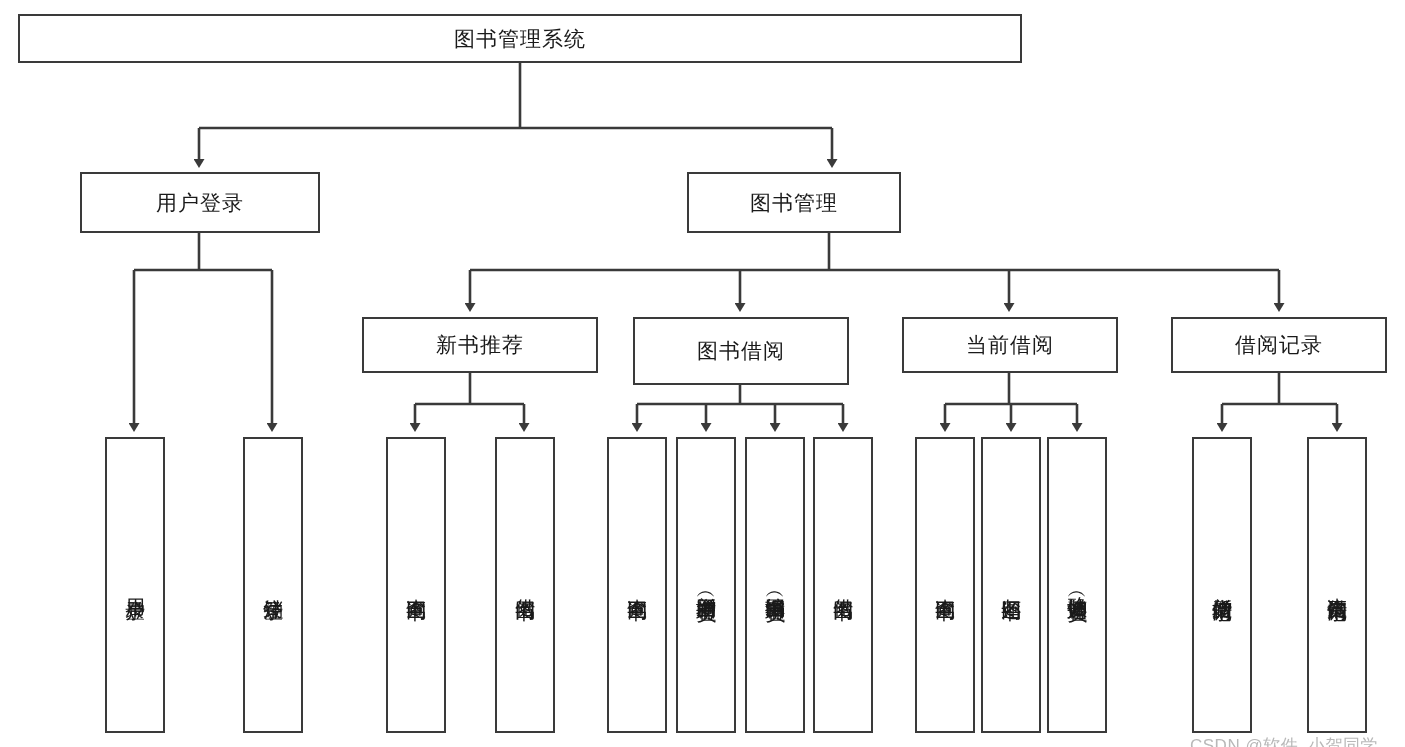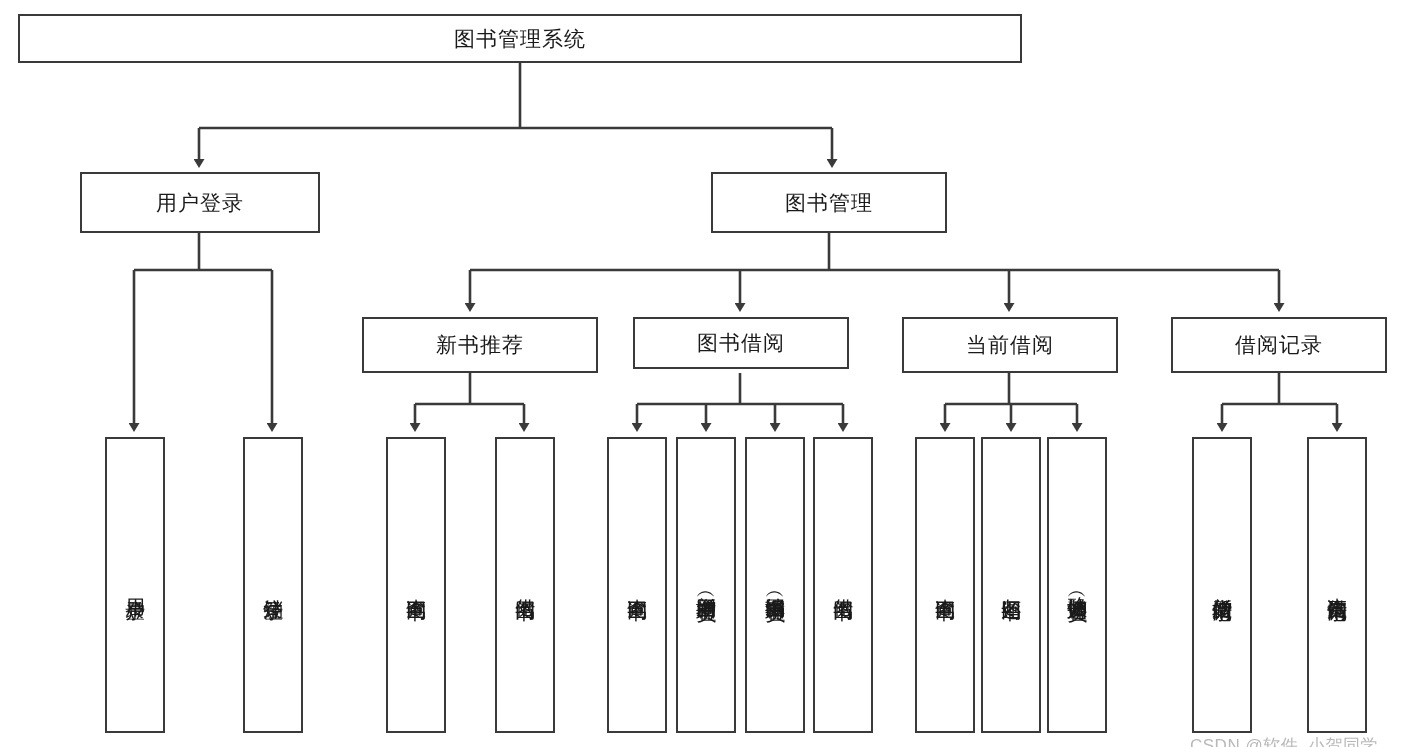--- a/index.html
+++ b/index.html
@@ -122,29 +122,29 @@
   </svg>
 
   <div class="node horiz" style="left:18px; top:14px; width:1004px; height:49px;">
     <span>图书管理系统</span>
   </div>
 
   <div class="node horiz" style="left:80px; top:172px; width:240px; height:61px;">
     <span>用户登录</span>
   </div>
 
-  <div class="node horiz" style="left:711px; top:172px; width:236px; height:61px;">
+  <div class="node horiz" style="left:687px; top:172px; width:214px; height:61px;">
     <span>图书管理</span>
   </div>
 
   <div class="node horiz" style="left:362px; top:317px; width:236px; height:56px;">
     <span>新书推荐</span>
   </div>
 
-  <div class="node horiz" style="left:633px; top:317px; width:216px; height:52px;">
+  <div class="node horiz" style="left:633px; top:317px; width:216px; height:68px;">
     <span>图书借阅</span>
   </div>
 
   <div class="node horiz" style="left:1171px; top:317px; width:216px; height:56px;">
     <span>借阅记录</span>
   </div>
 
   <div class="node horiz" style="left:902px; top:317px; width:216px; height:56px;">
     <span>当前借阅</span>
   </div>

